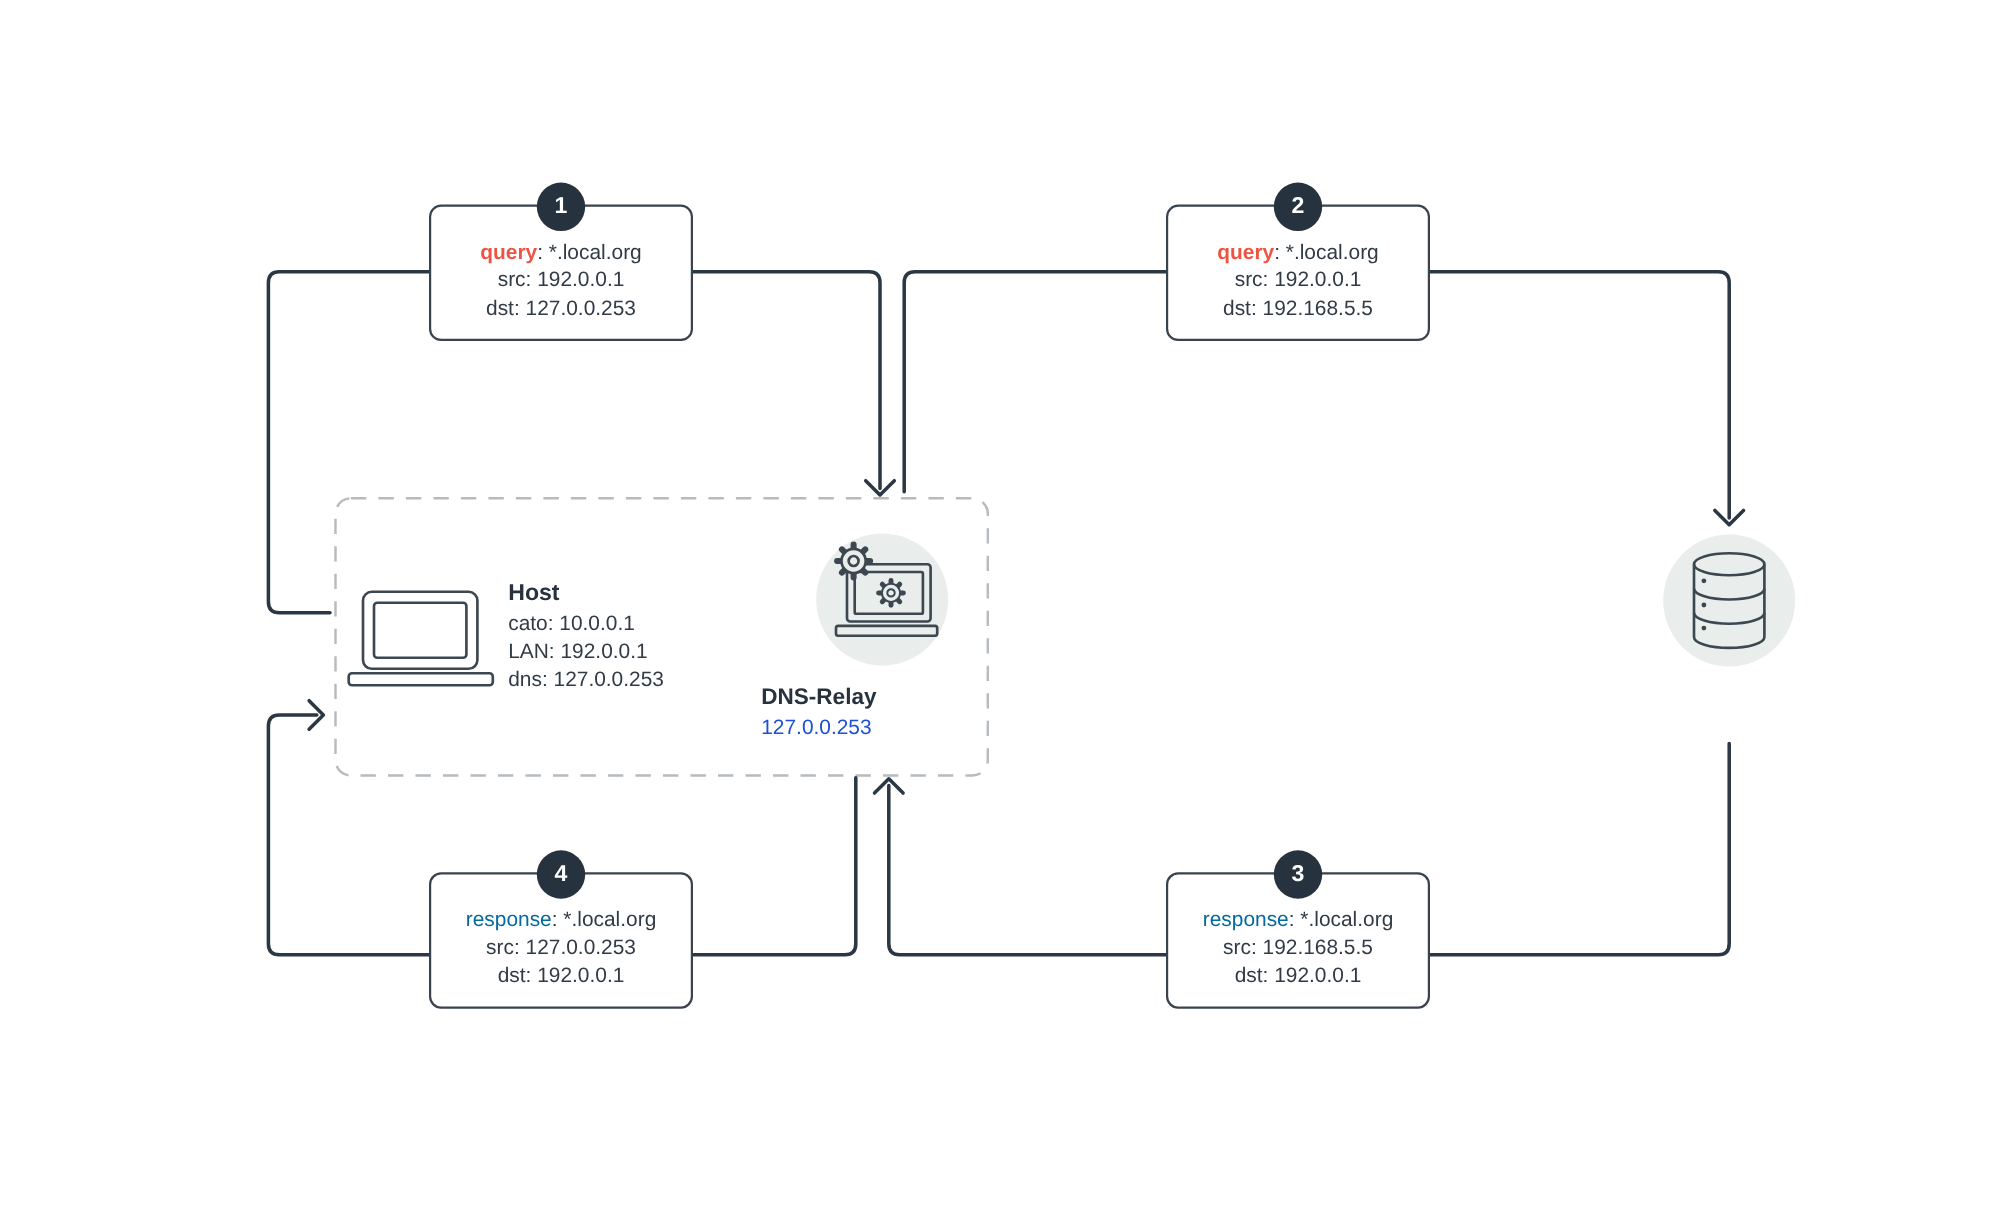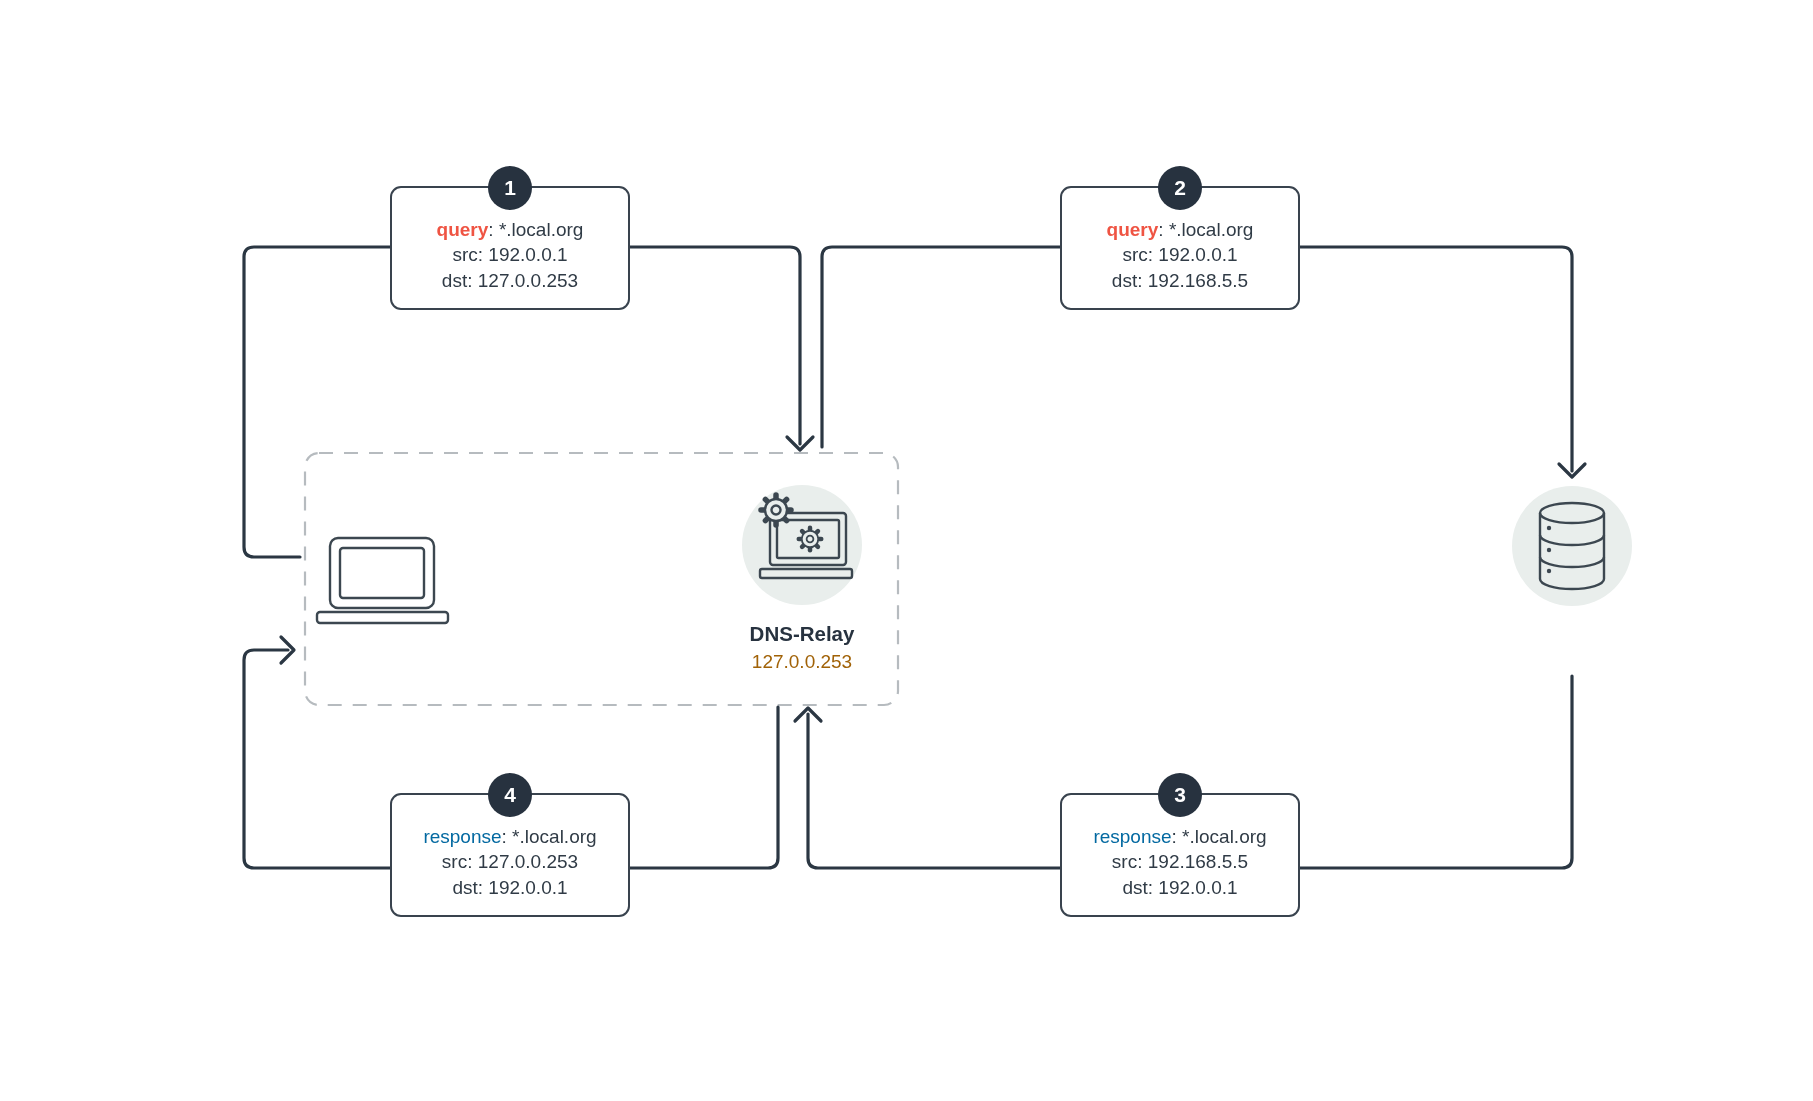--- a/index.html
+++ b/index.html
@@ -37,23 +37,23 @@
     background:#27323f;color:#ffffff;
     display:flex;align-items:center;justify-content:center;
     font-size:21px;font-weight:bold;
   }
 
   
   .host-block{position:absolute;left:462px;top:526px;font-size:19px;line-height:25.5px;}
   .host-block .title{font-size:21px;font-weight:bold;margin-bottom:3px;color:#27323f;}
 
   
-  .node-label{position:absolute;width:220px;text-align:center;}
+  .node-label{position:absolute;width:220px;}
   .node-label .title{font-size:20.5px;font-weight:bold;color:#27323f;}
-  .node-label .ip{font-size:19px;margin-top:5px;color:#a16207;}
+  .node-label .ip{font-size:19px;margin-top:5px;color:#1d4ed8;}
   .relay-label{left:692px;top:622px;}
   .server-label{left:1462px;top:622px;}
 </style>
 </head>
 <body>
 
 <div class="canvas">
 
   <svg class="wires" width="1813" height="1101" viewBox="0 0 1813 1101">
 
@@ -158,20 +158,26 @@
 
   <div class="msg-box" style="left:390px;top:793px">
     <div class="badge">
       <span>4</span>
     </div>
     <div class="row"><span class="kw-response">response</span><span>: *.local.org</span></div>
     <div class="row">src: 127.0.0.253</div>
     <div class="row">dst: 192.0.0.1</div>
   </div>
 
+  <div class="host-block">
+    <div class="title">Host</div>
+    <div>cato: 10.0.0.1</div>
+    <div>LAN: 192.0.0.1</div>
+    <div>dns: 127.0.0.253</div>
+  </div>
 
   <div class="node-label relay-label">
     <div class="title">DNS-Relay</div>
     <div class="ip">127.0.0.253</div>
   </div>
 
 
 </div>
 
 </body></html>

